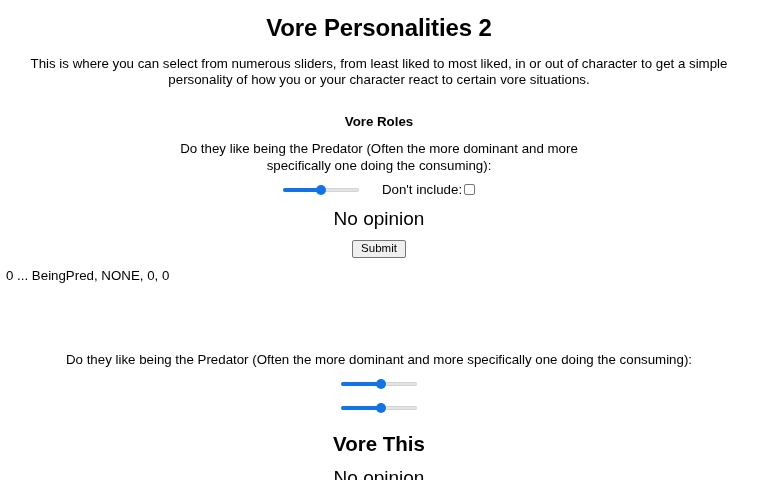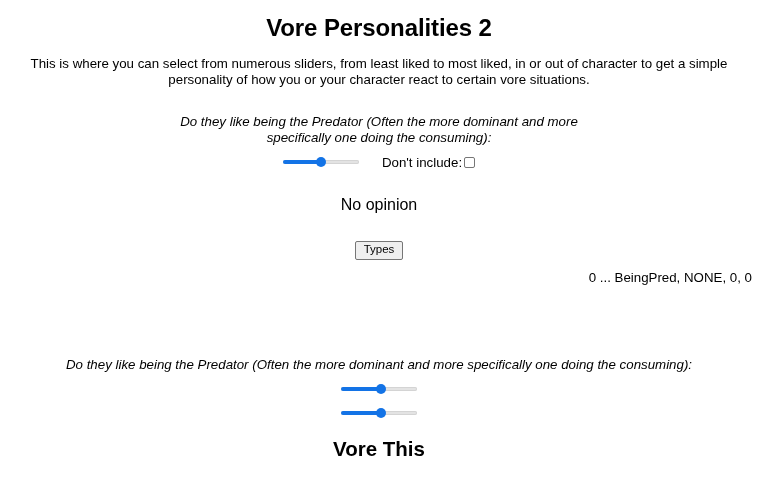--- a/index.html
+++ b/index.html
@@ -44,36 +44,35 @@
   }
   .section-heading-lg {
     font-size: 20.5px;
     font-weight: bold;
     text-align: center;
     margin: 16px 0 12px 0;
   }
   .question {
     font-size: 13.3px;
     text-align: center;
-    margin: 12px auto 6px auto;
+    margin: 0 auto 6px auto;
     line-height: 1.22;
-    font-style: italic;
   }
   .question.narrow {
     max-width: 430px;
   }
   .plain-line {
-    font-size: 16px;
-    text-align: center;
-    margin: 26px 0;
+    font-size: 19px;
+    text-align: center;
+    margin: 10px 0;
   }
   .result-line {
     font-size: 13.3px;
-    text-align: right;
-    margin: 10px 0 0 0;
+    text-align: left;
+    margin: 10px 0 8px 0;
   }
 
   
   .slider-row {
     display: flex;
     align-items: center;
     justify-content: center;
     margin: 8px 0 6px 0;
     gap: 17px;
   }
@@ -152,39 +151,40 @@
 </style>
 </head>
 <body>
 
 <div class="page">
 
   <h1 class="page-title">Vore Personalities 2</h1>
 
   <p class="intro">This is where you can select from numerous sliders, from least liked to most liked, in or out of character to get a simple personality of how you or your character react to certain vore situations.</p>
 
+  <div class="section-heading-sm">Vore Roles</div>
 
   <p class="question narrow">Do they like being the Predator (Often the more dominant and more specifically one doing the consuming):</p>
 
   <div class="slider-row">
     <div class="slider">
       <div class="track"></div>
       <div class="fill" style="width: 50%;"></div>
       <div class="thumb" style="left: 50%;"></div>
     </div>
     <span class="checkbox-label">
       <span>Don't include:</span>
       <span class="checkbox-box"></span>
     </span>
   </div>
 
   <div class="plain-line">No opinion</div>
 
   <div class="submit-wrap">
-    <button class="submit-btn">Types</button>
+    <button class="submit-btn">Submit</button>
   </div>
 
   <div class="result-line">0 ... BeingPred, NONE, 0, 0</div>
 
   <div class="gap-lg"></div>
 
   <p class="question">Do they like being the Predator (Often the more dominant and more specifically one doing the consuming):</p>
   <div class="slider-row">
     <div class="slider">
       <div class="track"></div>

